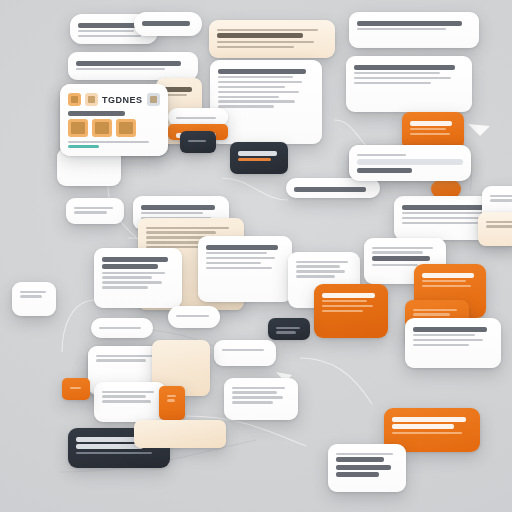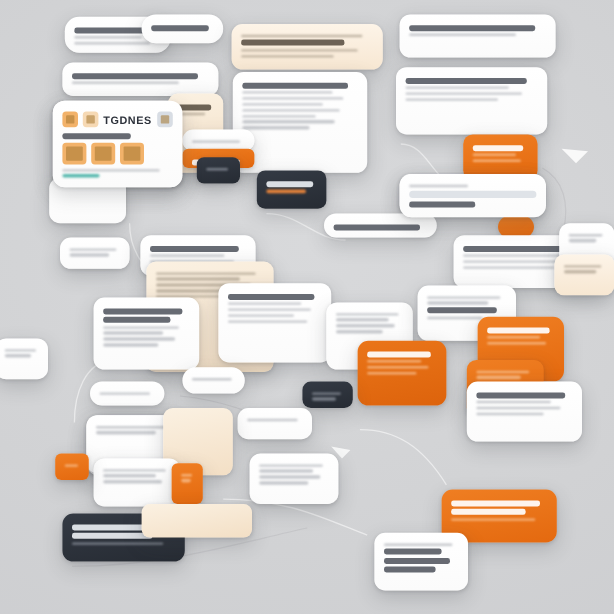--- a/index.html
+++ b/index.html
@@ -22,20 +22,21 @@
   #wires{position:absolute;inset:0;width:512px;height:512px;pointer-events:none;}
 
   .card{
     position:absolute;
     box-sizing:border-box;
     border-radius:10px;
     overflow:hidden;
     background:#fdfdfd;
     box-shadow:0 6px 16px rgba(60,62,68,.22), 0 1px 3px rgba(60,62,68,.16);
     padding:6px 8px;
+    margin-left:16px;
   }
   .card.white{background:linear-gradient(180deg,#ffffff 0%,#fbfbfb 100%);}
   .card.cream{background:linear-gradient(180deg,#fdf4e8 0%,#f7e7d2 100%);}
   .card.cream2{background:linear-gradient(170deg,#fbf1e2 0%,#f3dfc5 100%);}
   .card.orange{background:linear-gradient(170deg,#ef7e22 0%,#e4690f 100%);}
   .card.orange2{background:linear-gradient(170deg,#ea7519 0%,#dd630c 100%);}
   .card.dark{background:linear-gradient(170deg,#343a44 0%,#262b33 100%);}
 
   
   .ln{

